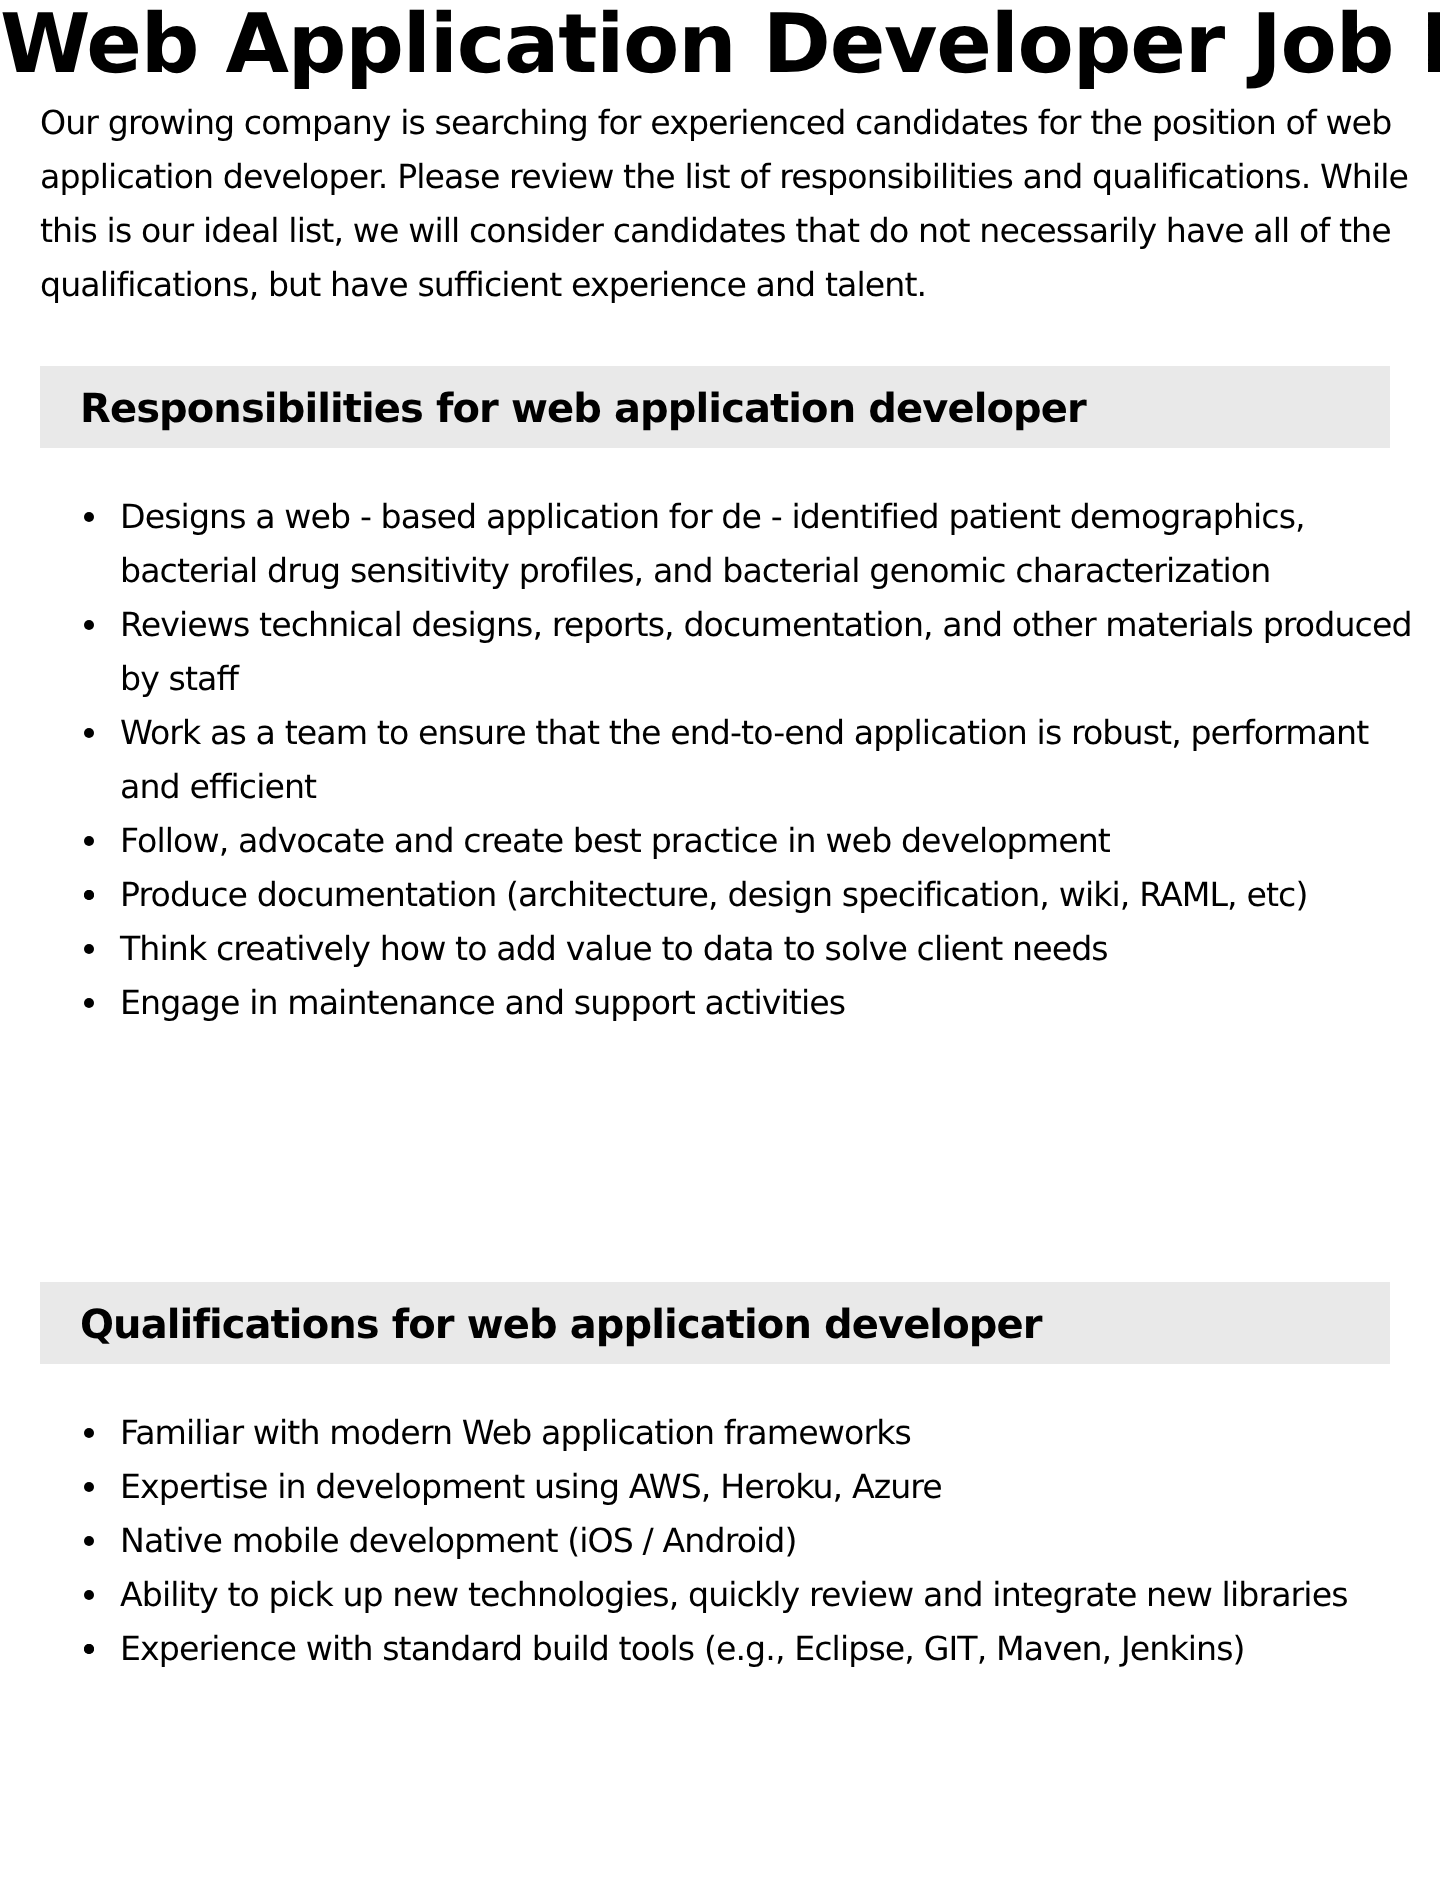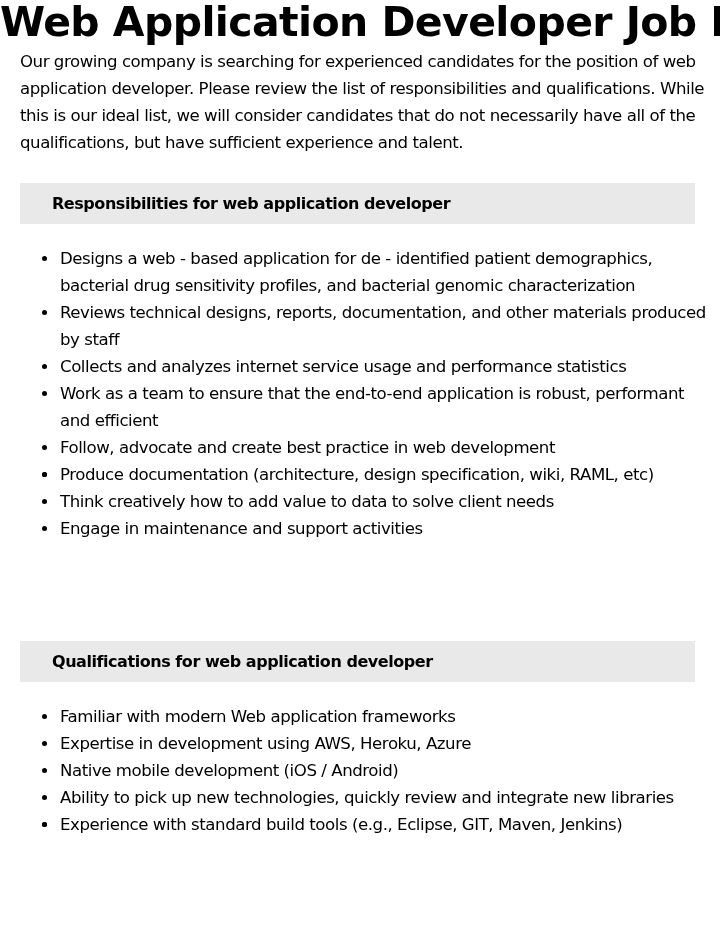--- a/index.html
+++ b/index.html
@@ -42,24 +42,24 @@
       line-height: 27px;
       margin: 0;
     }
     .section-header {
       position: absolute;
       left: 20px;
       width: 675px;
       height: 41px;
       background: #e9e9e9;
       box-sizing: border-box;
-      padding-left: 32px;
+      padding-left: 20px;
       display: flex;
       align-items: center;
-      font-size: 16px;
+      font-size: 20px;
       font-weight: bold;
       letter-spacing: -0.45px;
       margin: 0;
     }
     .section-header span { font-weight: 600; }
     #resp-header { top: 183px; }
     #qual-header { top: 641px; }
     .bullet-list {
       position: absolute;
       left: 20px;
@@ -96,21 +96,20 @@
 
   <p class="intro">Our growing company is searching for experienced candidates for the position of web application developer. Please review the list of responsibilities and qualifications. While this is our ideal list, we will consider candidates that do not necessarily have all of the qualifications, but have sufficient experience and talent.</p>
 
   <h2 class="section-header" id="resp-header">
     <span>Responsibilities for web application developer</span>
   </h2>
 
   <ul class="bullet-list" id="resp-list">
     <li><span class="bullet"></span><span>Designs a web - based application for de - identified patient demographics, bacterial drug sensitivity profiles, and bacterial genomic characterization</span></li>
     <li><span class="bullet"></span><span>Reviews technical designs, reports, documentation, and other materials produced by staff</span></li>
-    <li><span class="bullet"></span><span>Collects and analyzes internet service usage and performance statistics</span></li>
     <li><span class="bullet"></span><span>Work as a team to ensure that the end-to-end application is robust, performant and efficient</span></li>
     <li><span class="bullet"></span><span>Follow, advocate and create best practice in web development</span></li>
     <li><span class="bullet"></span></li>
     <li><span class="bullet"></span><span>Produce documentation (architecture, design specification, wiki, RAML, etc)</span></li>
     <li><span class="bullet"></span><span>Think creatively how to add value to data to solve client needs</span></li>
     <li><span class="bullet"></span><span>Engage in maintenance and support activities</span></li>
   </ul>
 
   <h2 class="section-header" id="qual-header">
     <span>Qualifications for web application developer</span>

